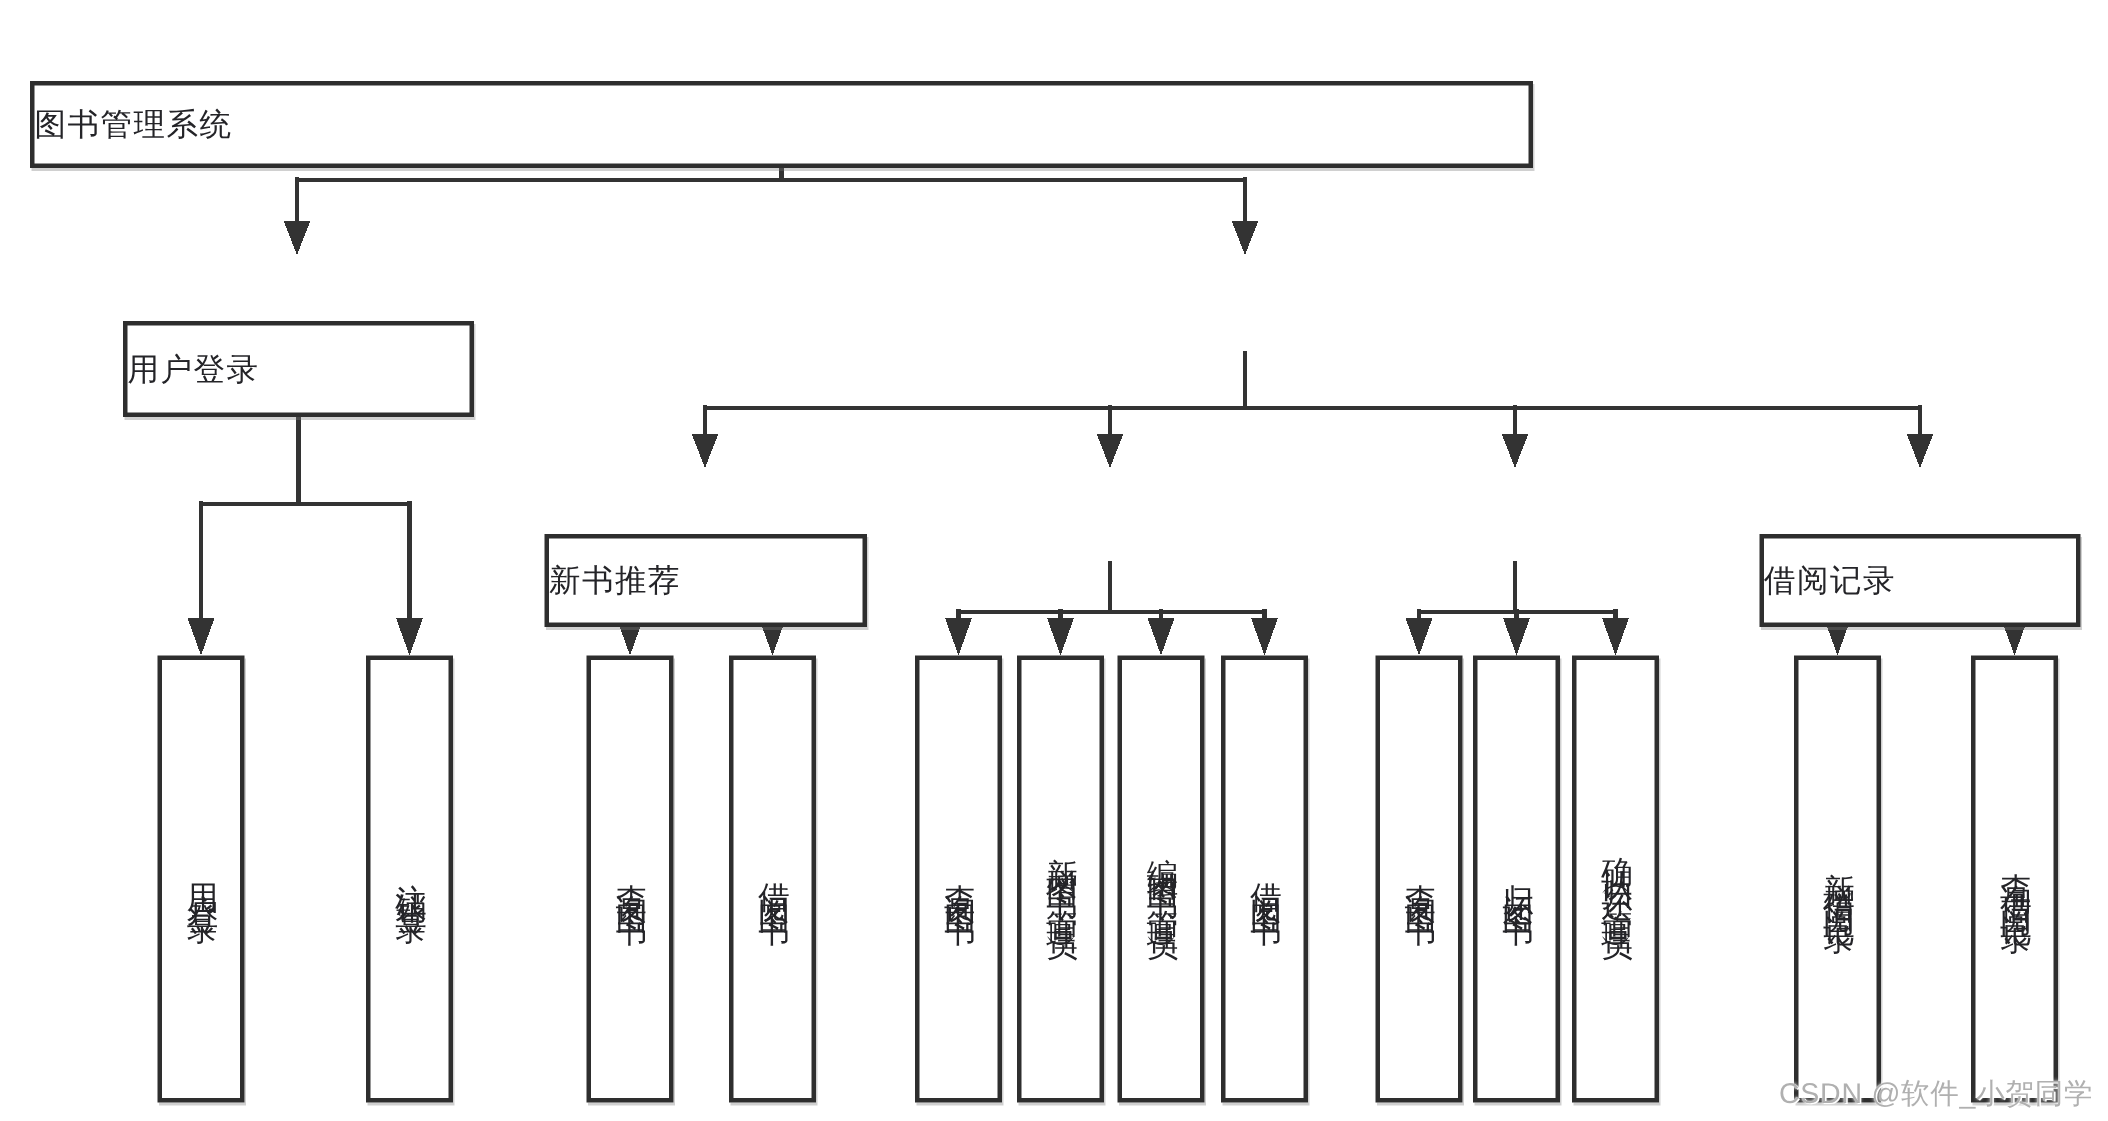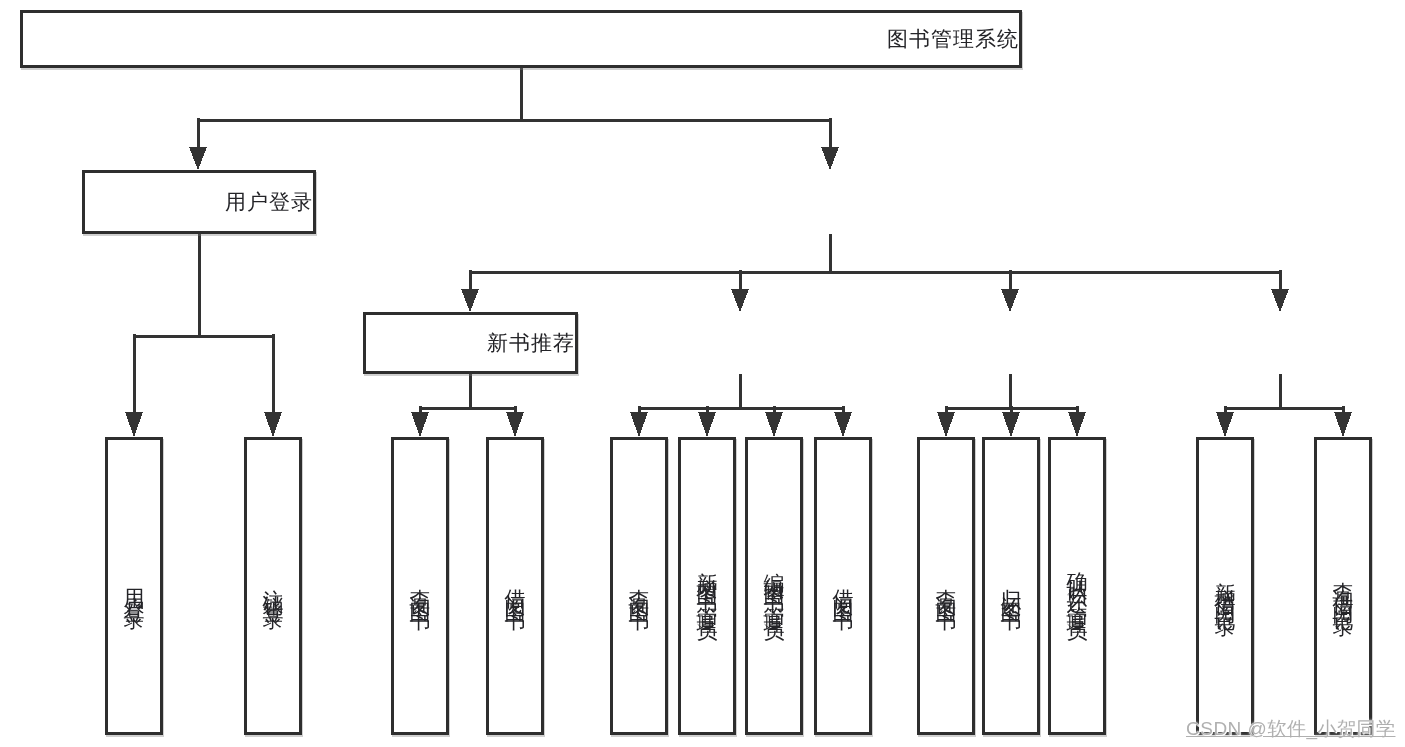--- a/index.html
+++ b/index.html
@@ -22,25 +22,26 @@
     z-index: 1;
   }
   .hbox {
     position: absolute;
     box-sizing: border-box;
     background: #ffffff;
     border: 3px solid #2e2e2e;
     box-shadow: 1px 2px 0 rgba(120,120,120,0.35);
     display: flex;
     align-items: center;
-    justify-content: flex-end;
+    justify-content: flex-start;
     z-index: 2;
     color: #242428;
     font-size: 21px;
     letter-spacing: 1px;
+    margin-top: 44px;
   }
   .vbox {
     position: absolute;
     top: 437px;
     width: 58px;
     height: 298px;
     box-sizing: border-box;
     background: #ffffff;
     border: 3px solid #2e2e2e;
     box-shadow: 1px 2px 0 rgba(120,120,120,0.35);
@@ -60,21 +61,20 @@
   .watermark {
     position: absolute;
     left: 1186px;
     top: 716px;
     z-index: 3;
     font-size: 19px;
     color: #b0b0b0;
     text-shadow: 0 0 3px #ffffff, 0 0 1px #ffffff, 1px 1px 0 #ffffff;
     white-space: nowrap;
     letter-spacing: 0.5px;
-    text-decoration: underline;
   }
 </style>
 </head>
 <body>
 
 <div class="stage">
 
   <svg class="wires" viewBox="0 0 1405 747" xmlns="http://www.w3.org/2000/svg">
     <g stroke="#333333" stroke-width="3" fill="#333333" shape-rendering="crispEdges">
 
@@ -143,20 +143,23 @@
     <span>图书管理系统</span>
   </div>
 
   <div class="hbox" style="left:82px; top:170px; width:234px; height:64px;">
     <span>用户登录</span>
   </div>
 
   <div class="hbox" style="left:363px; top:312px; width:215px; height:62px;">
     <span>新书推荐</span>
   </div>
+  <div class="hbox" style="left:1173px; top:312px; width:214px; height:62px;">
+    <span>借阅记录</span>
+  </div>
 
   <div class="vbox" style="left:105px;">
     <span>用户登录</span>
   </div>
   <div class="vbox" style="left:244px;">
     <span>注销登录</span>
   </div>
   <div class="vbox" style="left:391px;">
     <span>查询图书</span>
   </div>

